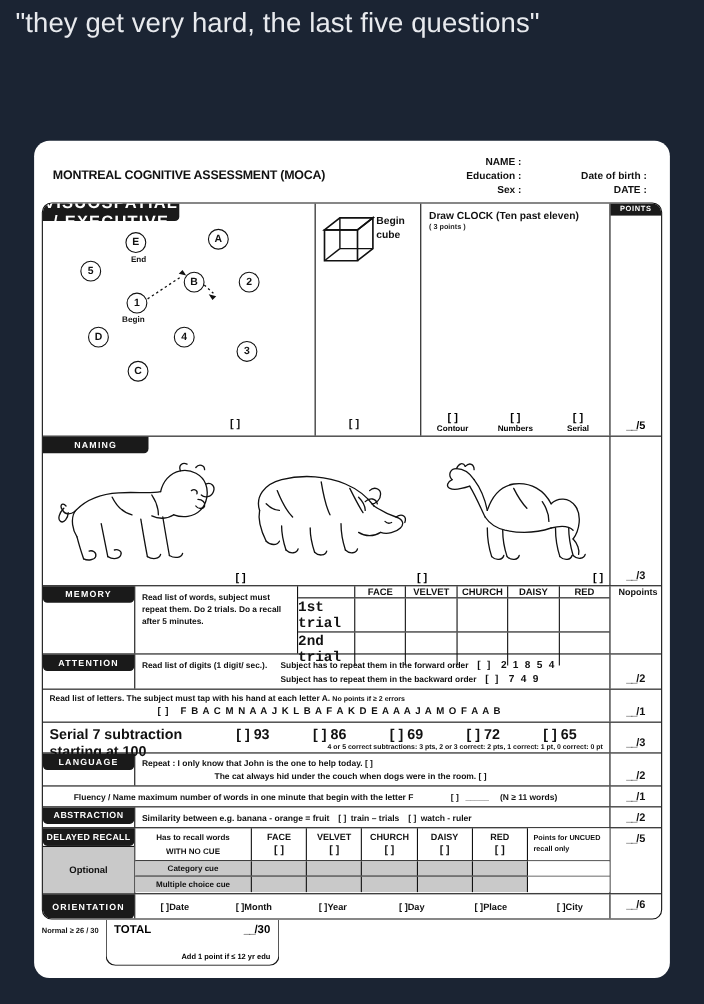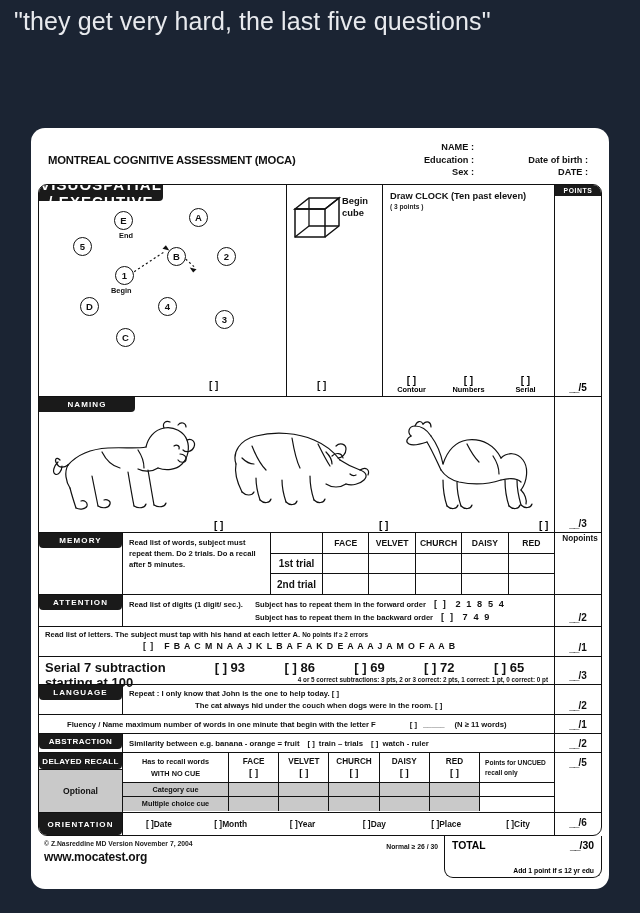--- a/index.html
+++ b/index.html
@@ -105,21 +105,21 @@
   .s3 { height:62px; }
   .tagcol { width:84px; flex:0 0 84px; }
   .tagcol .blk { height:15px; width:100%; font-size:8px; border-radius:0 0 4px 4px; }
   .memtxt { width:148px; flex:0 0 148px; font-size:7.6px; font-weight:bold;
             line-height:1.42; padding:5px 4px 0 6px; color:#111; }
   .memgrid { flex:1 1 auto; display:flex; flex-direction:column; }
   .mg-row { display:flex; flex:1; border-bottom:1.3px solid #111; }
   .mg-row:last-child { border-bottom:none; }
   .mg-c { flex:1; border-right:1.3px solid #111; display:flex; align-items:center;
           justify-content:center; font-size:8.6px; font-weight:bold; color:#111; }
-  .mg-c.lead { flex:0 0 52px; font-size:10px; }
+  .mg-c.lead { flex:0 0 52px; font-size:13px;font-family:Liberation Mono, monospace; }
   .mg-c:last-child { border-right:none; }
   .nopts { width:46px; flex:0 0 46px; display:flex; justify-content:center;
            font-size:8.2px; font-weight:bold; padding-left:4px; color:#111; line-height:1.5; }
 
   
   .s4 { height:32px; }
   .att-body { flex:1 1 auto; font-size:7.6px; font-weight:bold; color:#111; padding:4px 0 0 0; }
   .att-l1 { display:flex; align-items:center; }
   .att-l2 { display:flex; align-items:center; margin-top:3px; }
   .att-read { width:132px; padding-left:6px; }
@@ -592,24 +592,20 @@
         <span><b>[  ]</b><span>City</span></span>
       </div>
       <div class="cell pts" style="align-items:center">
         <span class="score">/6</span>
       </div>
     </div>
 
   </div>
 
   <div class="footer">
-    <div class="foot-l">
-      <div class="ver">© Z.Nasreddine MD   Version November 7, 2004</div>
-      <div class="url">www.mocatest.org</div>
-    </div>
     <div class="foot-norm">Normal ≥ 26 / 30</div>
     <div class="foot-tot">
       <div class="tl">TOTAL</div>
       <div class="tr score">/30</div>
       <div class="tb">Add 1 point if ≤ 12 yr edu</div>
     </div>
   </div>
 
  </div>
 </div>

